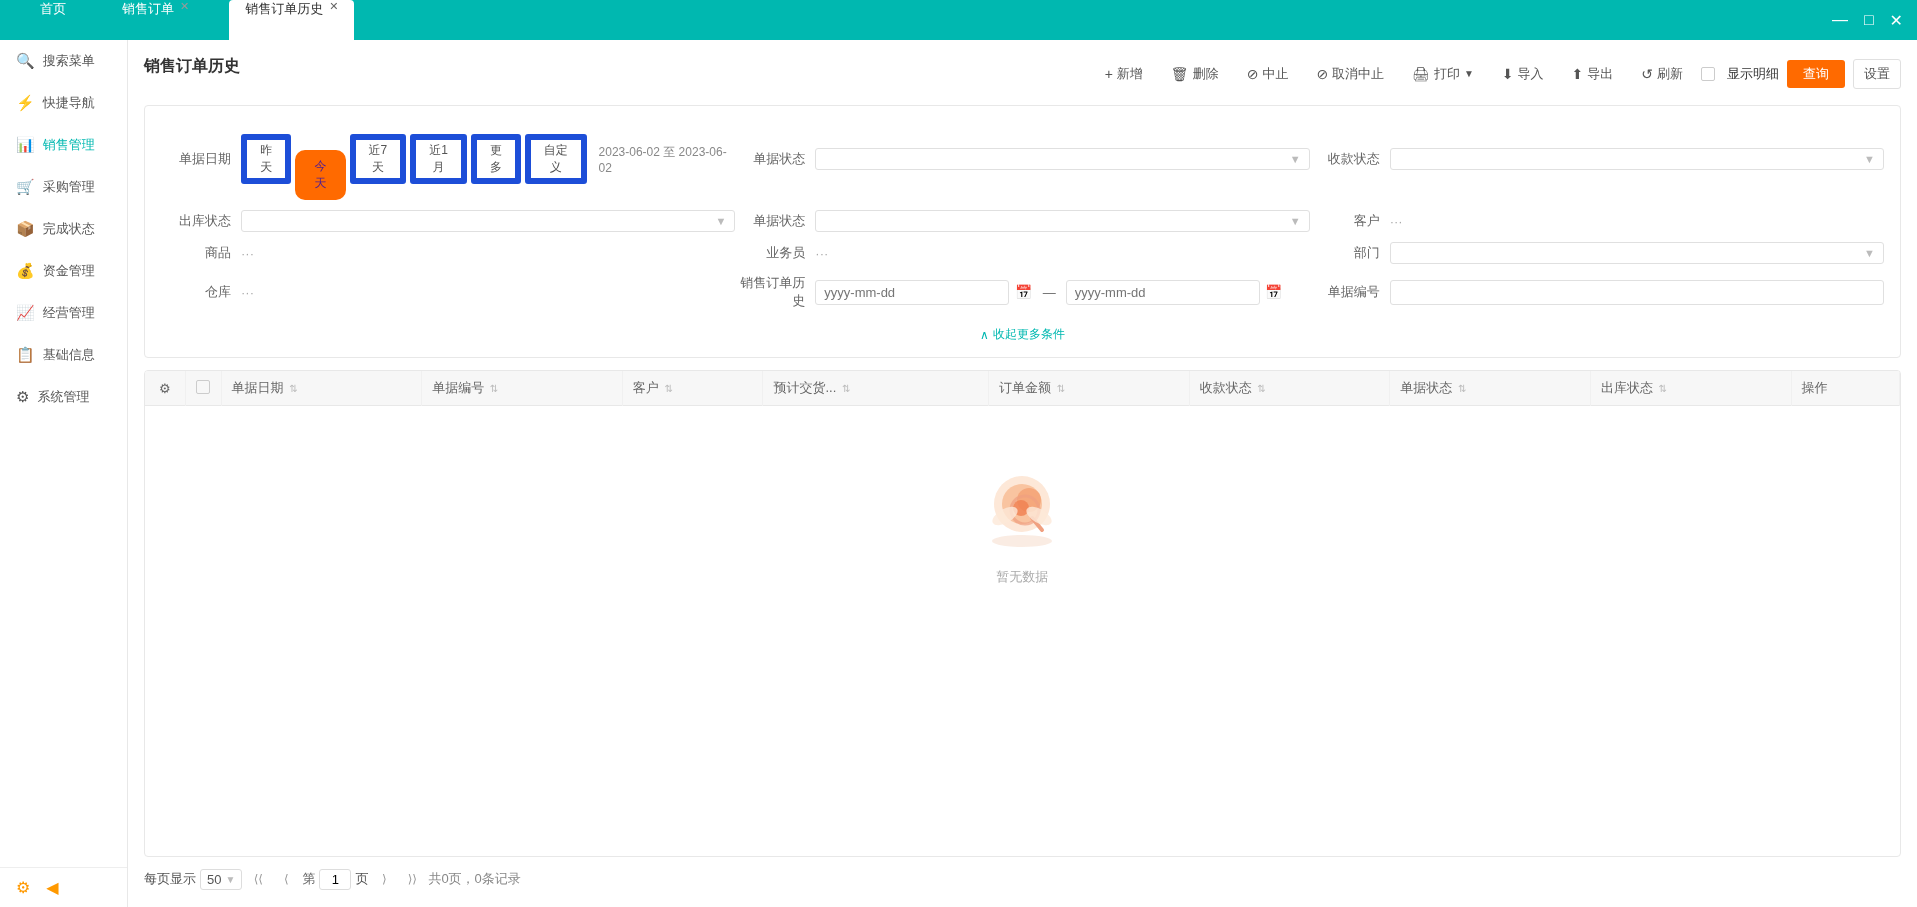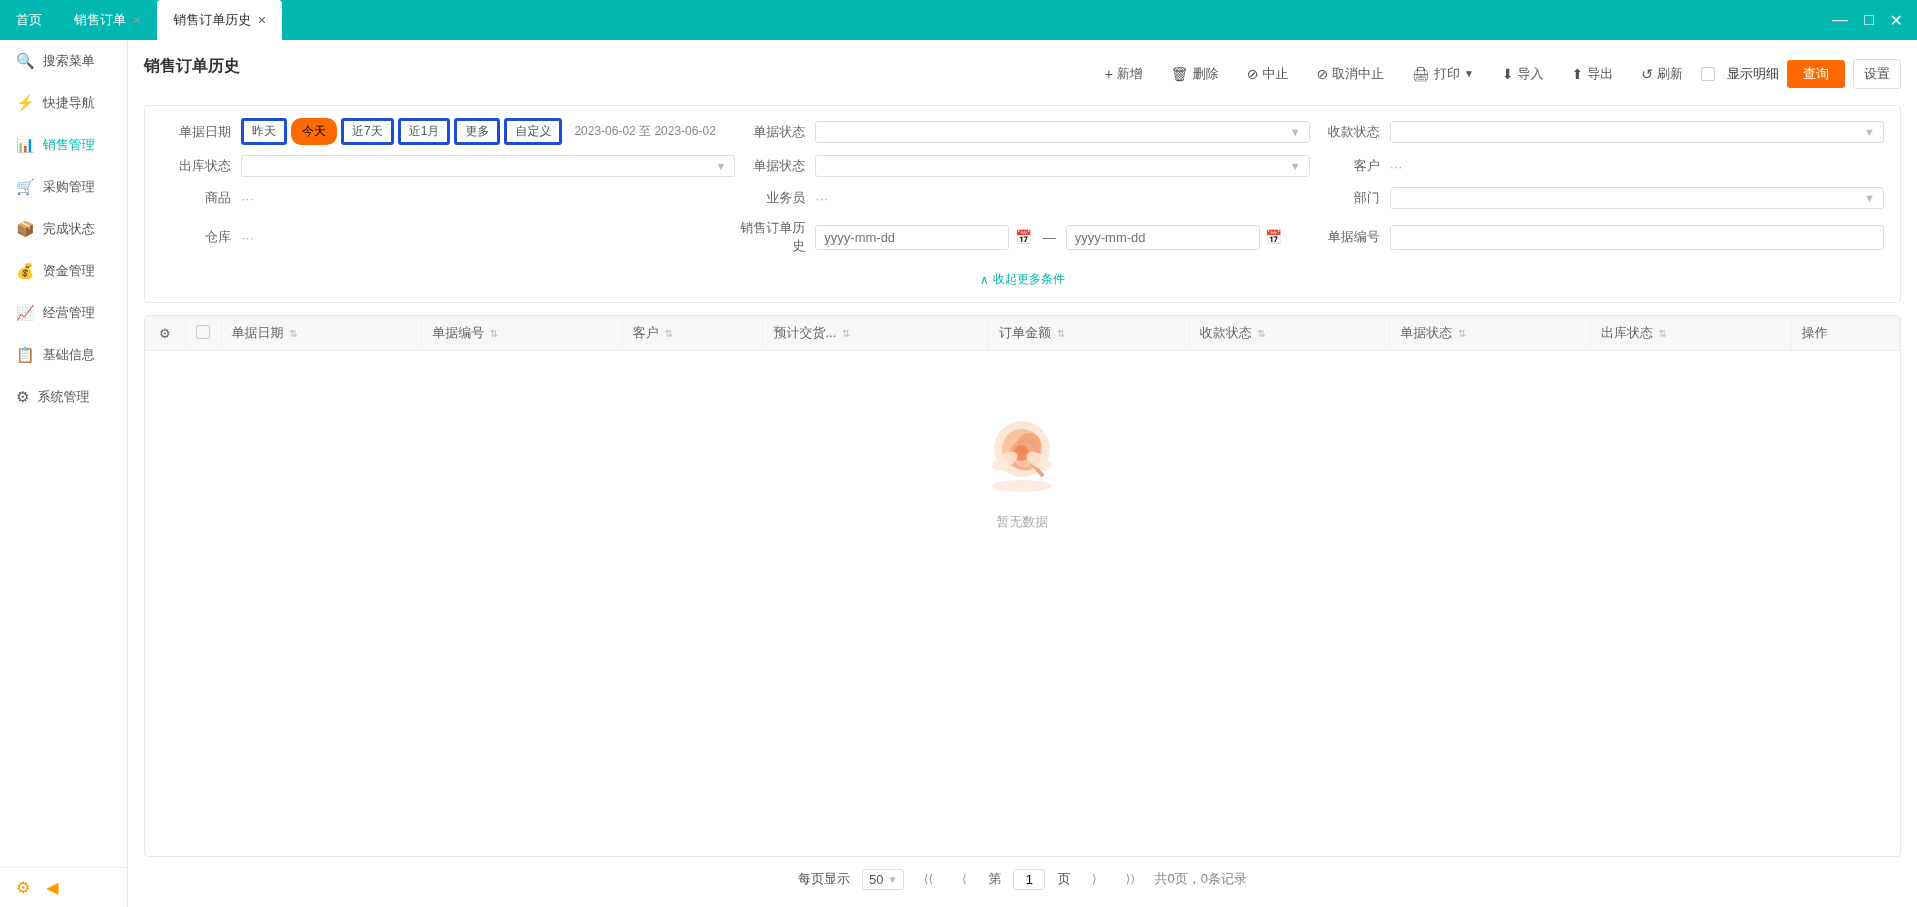--- a/index.html
+++ b/index.html
@@ -15,28 +15,29 @@
       flex-shrink: 0;
     }
     .top-nav-tabs {
       display: flex;
       align-items: stretch;
       height: 100%;
       flex: 1;
     }
     .nav-tab {
       display: flex;
-      align-items: center;
+      align-items: flex-start;
       padding: 0 16px;
       color: #fff;
       cursor: pointer;
       font-size: 13px;
       height: 100%;
       white-space: nowrap;
       gap: 6px;
+      margin-left: 24px;
     }
     .nav-tab.active {
       background: #fff;
       color: #333;
       border-radius: 4px 4px 0 0;
     }
     .nav-tab .close-icon { font-size: 11px; color: #999; cursor: pointer; }
     .nav-tab.active .close-icon { color: #666; }
     .top-nav-right {
       display: flex;
@@ -167,32 +168,33 @@
       align-items: center;
       gap: 6px;
     }
     .filter-date-btns {
       display: flex;
       align-items: center;
       gap: 4px;
     }
     .date-btn {
       padding: 2px 8px;
-      border: 3px solid #1d4ed8;
+      border: 6px solid #1d4ed8;
       border-radius: 3px;
       cursor: pointer;
       font-size: 12px;
       background: #fff;
       color: #555;
     }
     .date-btn.active {
       background: #ff6a00;
-      color: #000000;
+      color: #4c1d95;
       border-color: #ff6a00;
       border-radius: 10px;
+      margin-top: 32px;
     }
     .date-range-text {
       font-size: 12px;
       color: #888;
       margin-left: 6px;
     }
     .filter-select {
       display: flex;
       align-items: center;
       border: 1px solid #e0e0e0;
@@ -283,23 +285,23 @@
     }
     .empty-text {
       color: #aaa;
       font-size: 13px;
     }
 
     
     .pagination {
       display: flex;
       align-items: center;
-      justify-content: center;
+      justify-content: flex-start;
       padding: 10px 0 0 0;
-      gap: 12px;
+      gap: 4px;
       font-size: 13px;
       color: #555;
     }
     .page-size-select {
       display: flex;
       align-items: center;
       border: 1px solid #ddd;
       border-radius: 3px;
       padding: 2px 6px;
       cursor: pointer;

